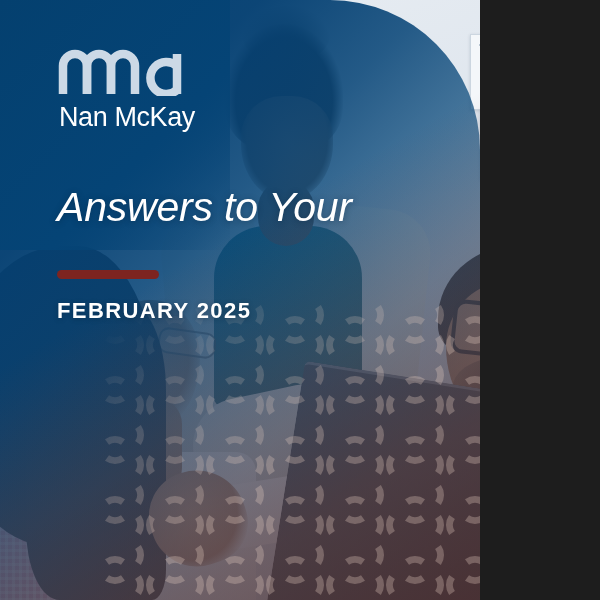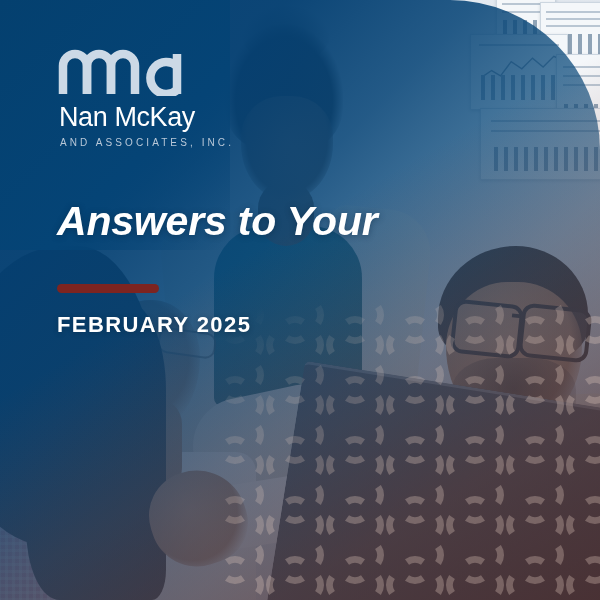--- a/index.html
+++ b/index.html
@@ -2,21 +2,21 @@
 <html><head>
 <meta charset="utf-8">
 <style>
   html, body {
     margin: 0;
     padding: 0;
     background: #1d1d1d;
   }
   .stage {
     position: relative;
-    width: 600px;
+    width: 480px;
     height: 600px;
     overflow: hidden;
     font-family: "Liberation Sans", sans-serif;
     background: #c2410c;
   }
 
   
   .photo-layer {
     position: absolute;
     inset: 0;
@@ -282,21 +282,21 @@
     margin: 3px 0 0 3px;
     font-size: 10px;
     letter-spacing: 3.1px;
     color: #b9c8d8;
     font-weight: 400;
   }
 
   .headline {
     margin: 46px 0 0 0;
     font-style: italic;
-    font-weight: 700;
+    font-weight: 400;
     font-size: 41px;
     line-height: 1.33;
     color: #ffffff;
     letter-spacing: -0.2px;
     text-shadow: 0 1px 6px rgba(8, 35, 60, .45);
   }
   .headline .hl-line { display: block; white-space: nowrap; }
 
   .rule {
     margin: 35px 0 0 0;
@@ -415,21 +415,20 @@
 
           <path d="M 120 18 A 16 16 0 1 0 120 42"></path>
           <path d="M 120 6 L 120 46"></path>
         </g>
       </svg>
 
       <svg class="logo-name" width="150" height="34" viewBox="0 0 150 34">
         <text x="0" y="26" font-family="'Liberation Sans', sans-serif" font-size="27" fill="#ffffff" letter-spacing="-0.4">Nan McKay</text>
       </svg>
 
-      <span class="logo-sub">AND ASSOCIATES, INC.</span>
     </div>
 
     <h1 class="headline">
       <span class="hl-line">Answers to Your</span>
     </h1>
 
     <div class="rule"></div>
 
     <div class="dateline">FEBRUARY 2025</div>
   </div>

